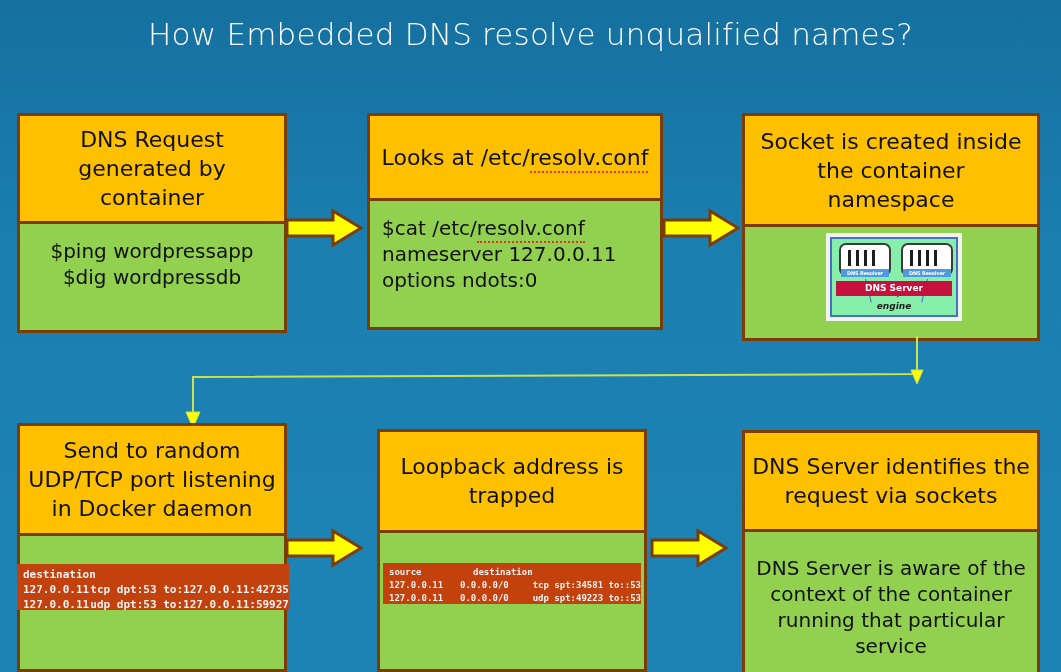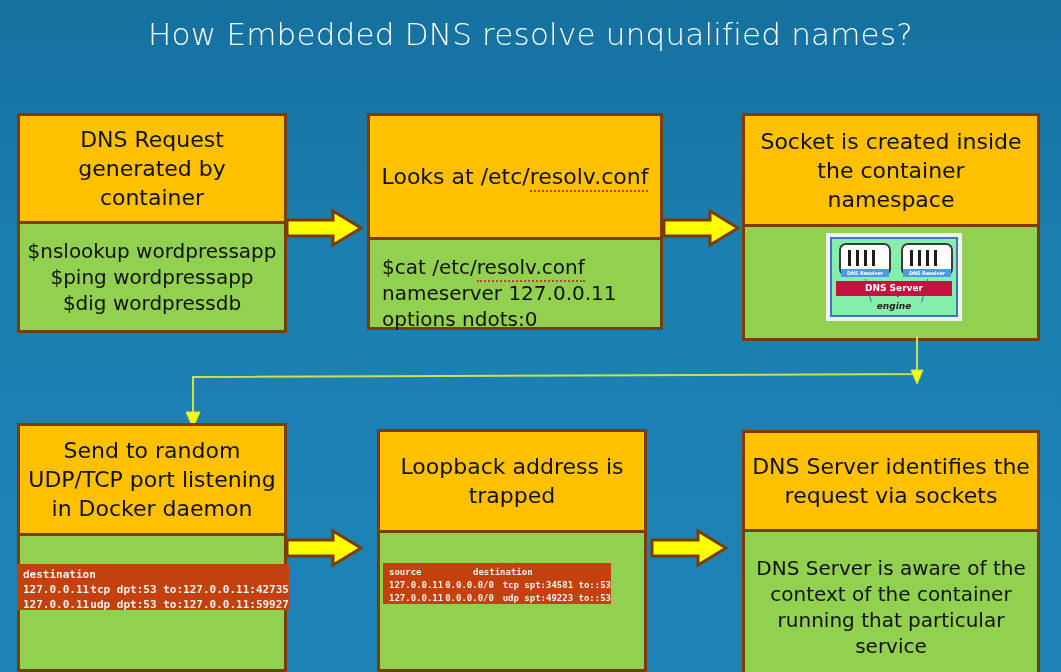--- a/index.html
+++ b/index.html
@@ -110,21 +110,21 @@
     width: 272px;
     height: 46px;
     font-size: 11px;
     line-height: 15px;
     padding: 3px 0 0 6px;
   }
   #term-a .c1 { width: 118px; display:inline-block; }
   #term-b {
     left: 3px;
     top: 30px;
-    width: 228px;
+    width: 258px;
     height: 41px;
     font-size: 9px;
     line-height: 13px;
     padding: 3px 0 0 6px;
   }
   #term-b .c1 { width: 84px; display:inline-block; }
   #term-b .c2 { width: 86px; display:inline-block; }
 
   
   #dns-diagram {
@@ -240,33 +240,32 @@
 <body>
 
 <div id="slide">
 
   <div id="title">How Embedded DNS resolve unqualified names?</div>
 
   <div class="card" style="left:17px; top:113px; width:270px; height:220px;">
     <div class="head" style="height:108px;">DNS Request generated by container</div>
     <div class="body body-centered">
       <div>
-        <div>$nslookup wordpressapp</div>
         <div>$ping wordpressapp</div>
         <div>$dig wordpressdb</div>
       </div>
     </div>
   </div>
 
   <svg class="arrow" style="left:285px; top:208px;" viewBox="0 0 78 40">
     <polygon points="2,12 48,12 48,3 76,20 48,37 48,28 2,28" fill="#FFFF00" stroke="#7B3D05" stroke-width="3"></polygon>
   </svg>
 
   <div class="card" style="left:367px; top:113px; width:296px; height:217px;">
-    <div class="head" style="height:124px;">
+    <div class="head" style="height:85px;">
       <div>
         <span>Looks at /etc/</span><span class="squiggle">resolv.conf</span><br>
       </div>
     </div>
     <div class="body body-left">
       <div><span>$cat /etc/</span><span class="squiggle">resolv.conf</span></div>
       <div>nameserver 127.0.0.11</div>
       <div>options ndots:0</div>
     </div>
   </div>

